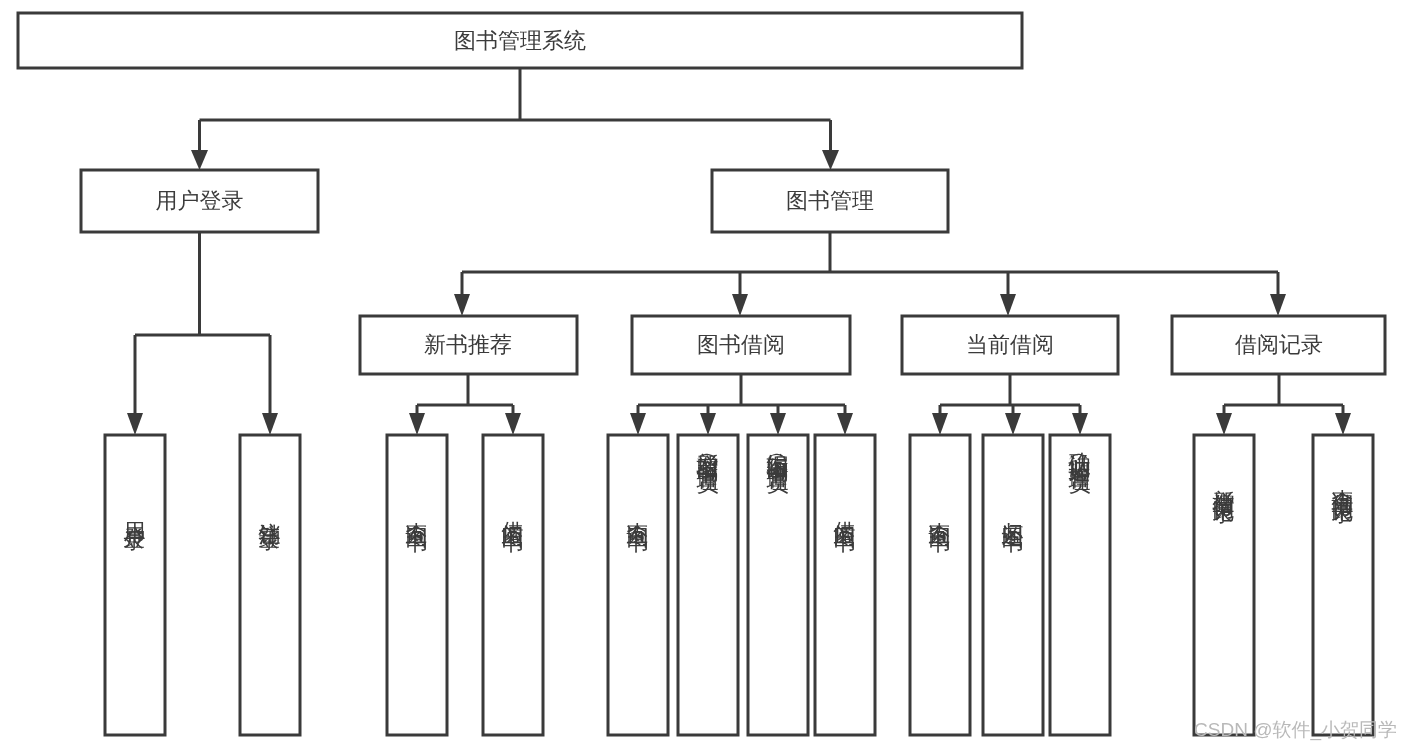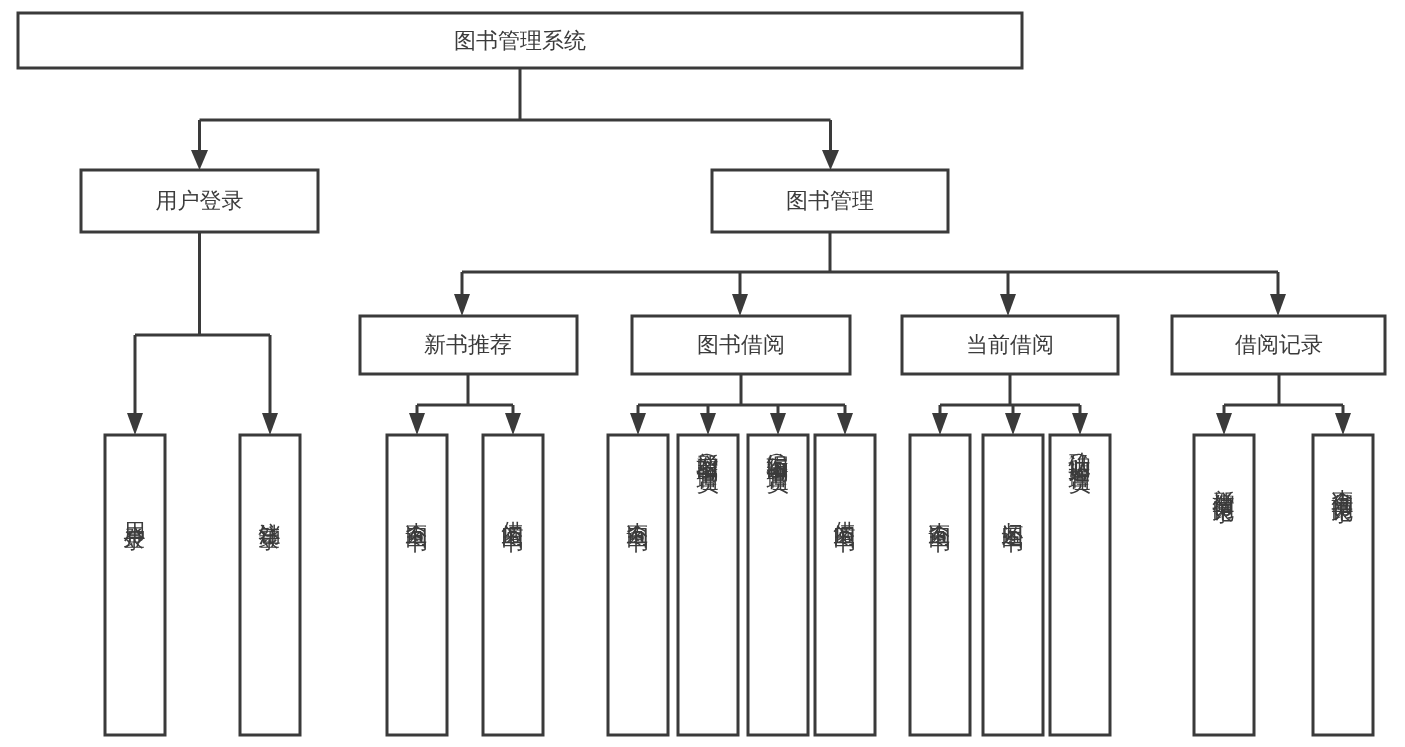--- a/index.html
+++ b/index.html
@@ -216,14 +216,15 @@
       <rect class="node-box" x="1194" y="435" width="60" height="300"></rect>
       <text class="node-label-v" x="1224" y="480" text-anchor="middle">新增借阅记录</text>
     </g>
     <g>
       <rect class="node-box" x="1313" y="435" width="60" height="300"></rect>
       <text class="node-label-v" x="1343" y="480" text-anchor="middle">查询借阅记录</text>
     </g>
 
   </svg>
 
+  <div class="watermark">CSDN @软件_小贺同学</div>
 
 </div>
 
 </body></html>

